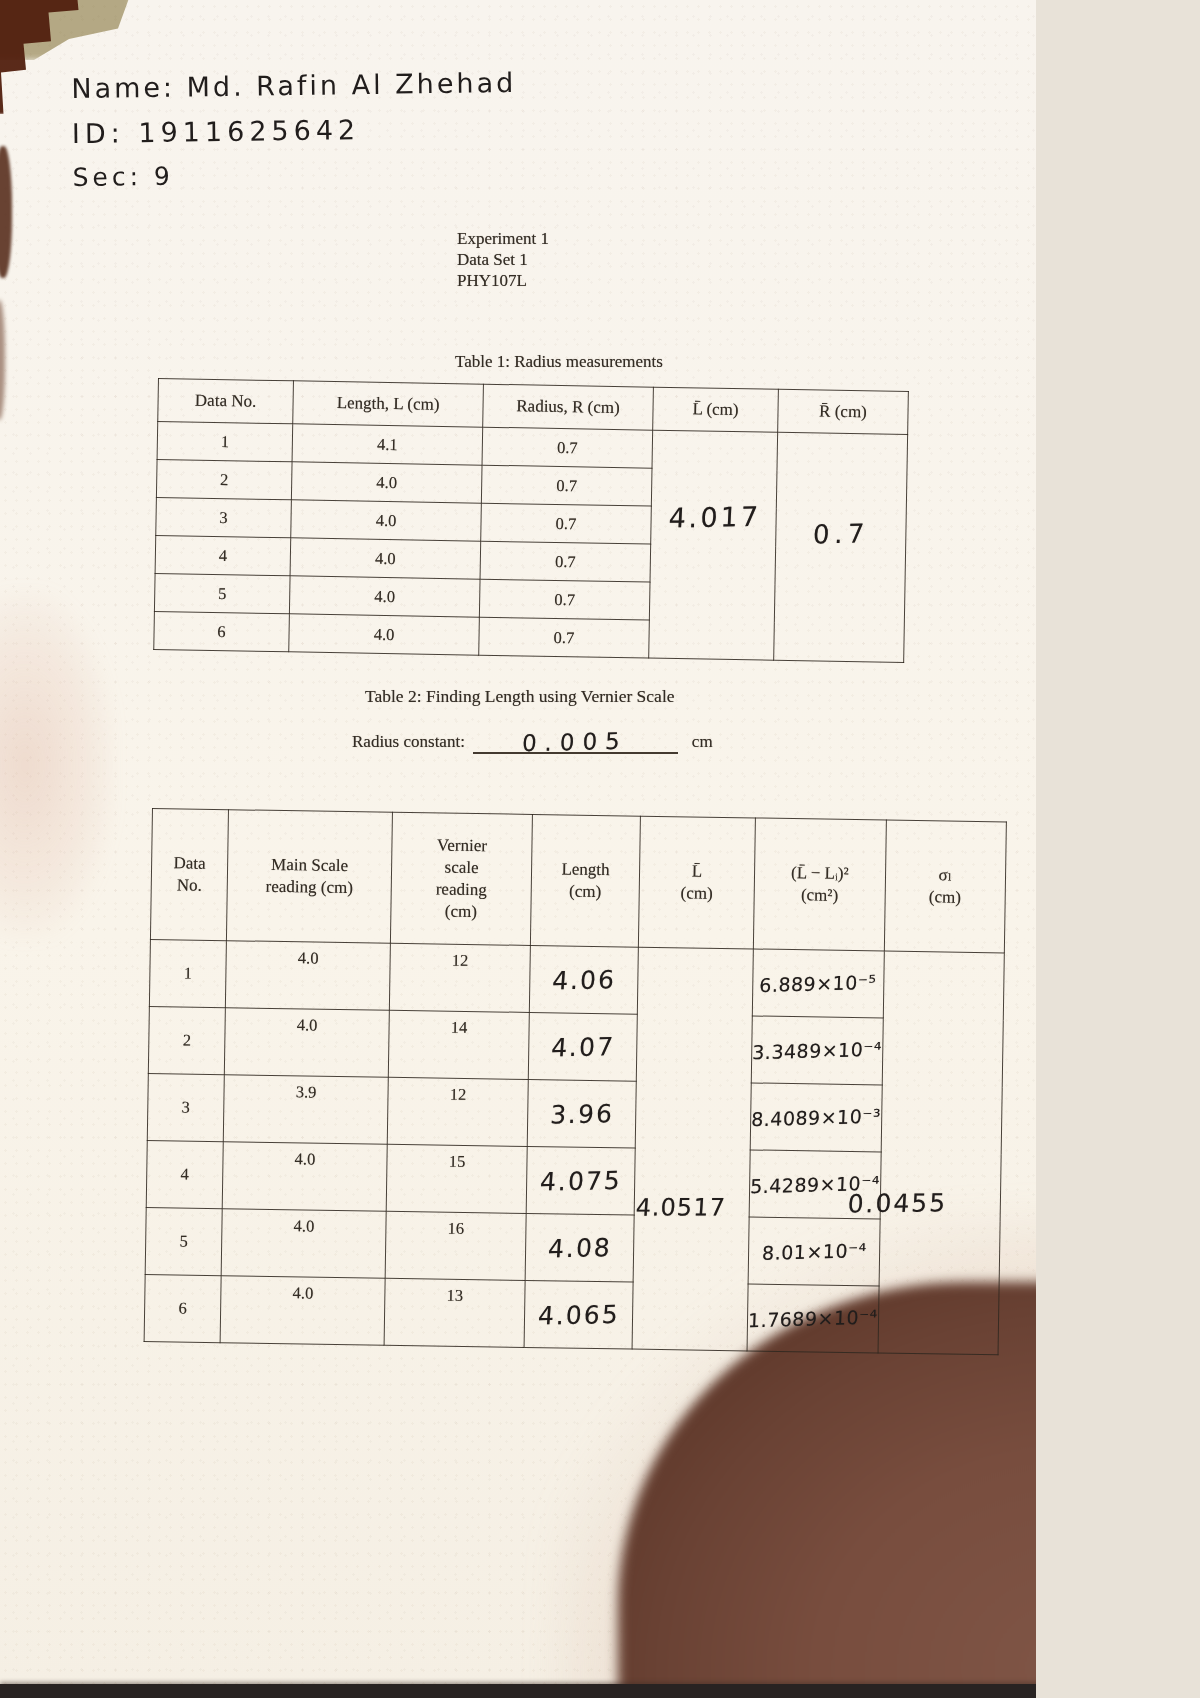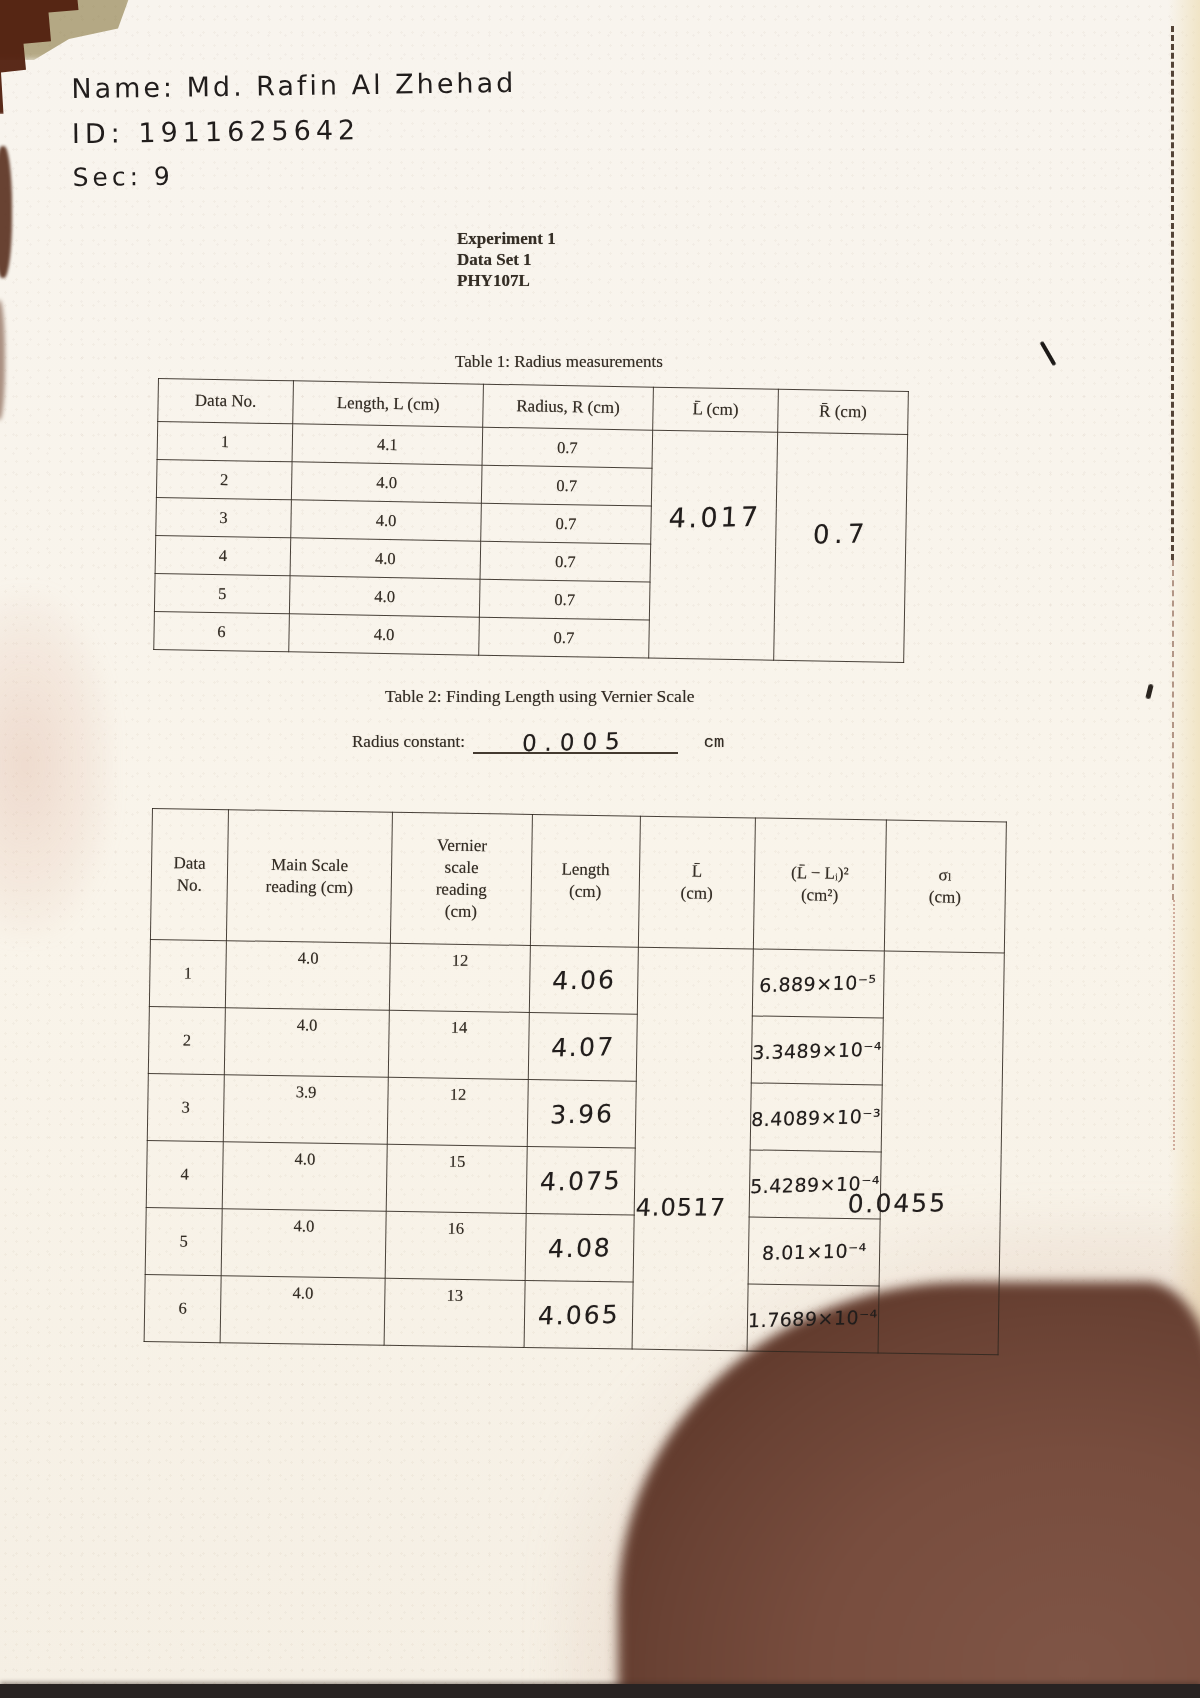--- a/index.html
+++ b/index.html
@@ -1,18 +1,18 @@
 <!DOCTYPE html>
 <html><head>
 <meta charset="utf-8">
 <style>
   html,body{margin:0;padding:0;}
   body{width:1200px;height:1698px;background:#e8e2d8;}
   .page{
-    position:relative;width:1200px;height:1698px;overflow:hidden;
+    position:relative;width:1036px;height:1698px;overflow:hidden;
     background-color:#f8f4ed;
     background-image:
       radial-gradient(rgba(150,110,80,.055) 1px, transparent 1.3px),
       radial-gradient(rgba(120,90,70,.045) 1px, transparent 1.3px),
       linear-gradient(180deg,#f8f4ee 0%,#f9f4ea 55%,#f5efe4 100%);
     background-size:11px 13px,17px 19px,100% 100%;
     background-position:0 0,5px 7px,0 0;
     font-family:"Liberation Serif","DejaVu Serif",serif;
   }
   .typed{font-family:"Liberation Serif","DejaVu Serif",serif;color:#342d25;text-shadow:0 0 .7px rgba(52,45,37,.55);}
@@ -44,31 +44,31 @@
   .bottom-bar{position:absolute;left:0;top:1684px;width:1200px;height:14px;background:#282322;box-shadow:0 -2px 4px rgba(60,45,35,.45);}
 
   
   .name-block{position:absolute;left:72px;top:70px;transform:rotate(-.8deg);}
   .name-line{display:block;font-size:27px;letter-spacing:3px;margin-bottom:14px;white-space:nowrap;}
   .name-line.l2{font-size:27px;letter-spacing:5px;}
   .name-line.l3{font-size:25px;letter-spacing:4px;}
 
   
   .exp-block{position:absolute;left:457px;top:228px;font-size:17px;line-height:21px;}
-  .exp-block div{white-space:nowrap;font-weight:bold;}
+  .exp-block div{white-space:nowrap;}
 
   
   .caption1{position:absolute;left:455px;top:352px;font-size:17px;white-space:nowrap;}
-  .caption2{position:absolute;left:365px;top:686px;font-size:17.5px;white-space:nowrap;margin-left:20px;}
+  .caption2{position:absolute;left:365px;top:686px;font-size:17.5px;white-space:nowrap;}
 
   
   .vernier-row{position:absolute;left:352px;top:728px;font-size:17px;white-space:nowrap;}
   .vc-underline{display:inline-block;width:205px;border-bottom:2px solid #443a30;text-align:center;margin-left:8px;vertical-align:baseline;}
   .vc-value{font-size:23px;letter-spacing:8px;line-height:1;position:relative;top:3px;}
-  .vc-unit{margin-left:26px;font-family:Liberation Mono, monospace;}
+  .vc-unit{margin-left:14px;}
 
   
   table{border-collapse:collapse;background:transparent;}
   th,td{border:1.6px solid rgba(48,40,32,.88);text-align:center;padding:0;}
   th{font-weight:normal;}
 
   .t1{position:absolute;left:158px;top:378px;transform:rotate(1deg);transform-origin:0 0;}
   .t1 th{height:42px;font-size:17px;}
   .t1 td{height:37px;font-size:16.5px;}
   .t1 .c0{width:135px}.t1 .c1{width:190px}.t1 .c2{width:170px}.t1 .c3{width:125px}.t1 .c4{width:130px}

